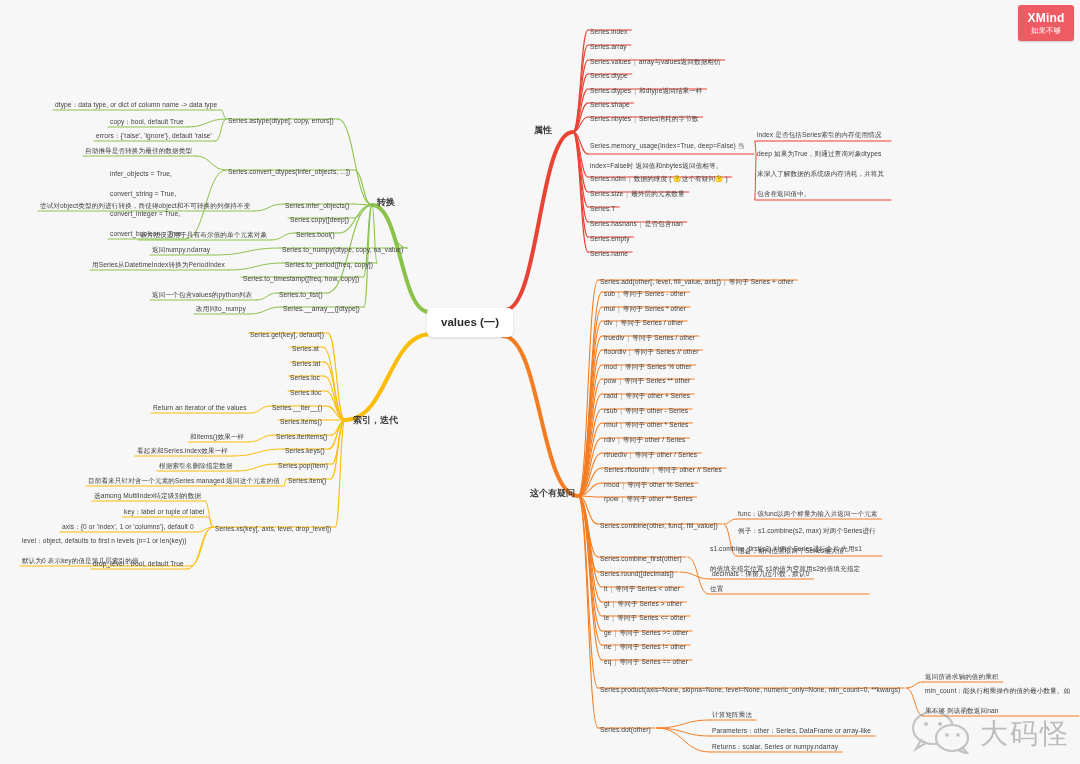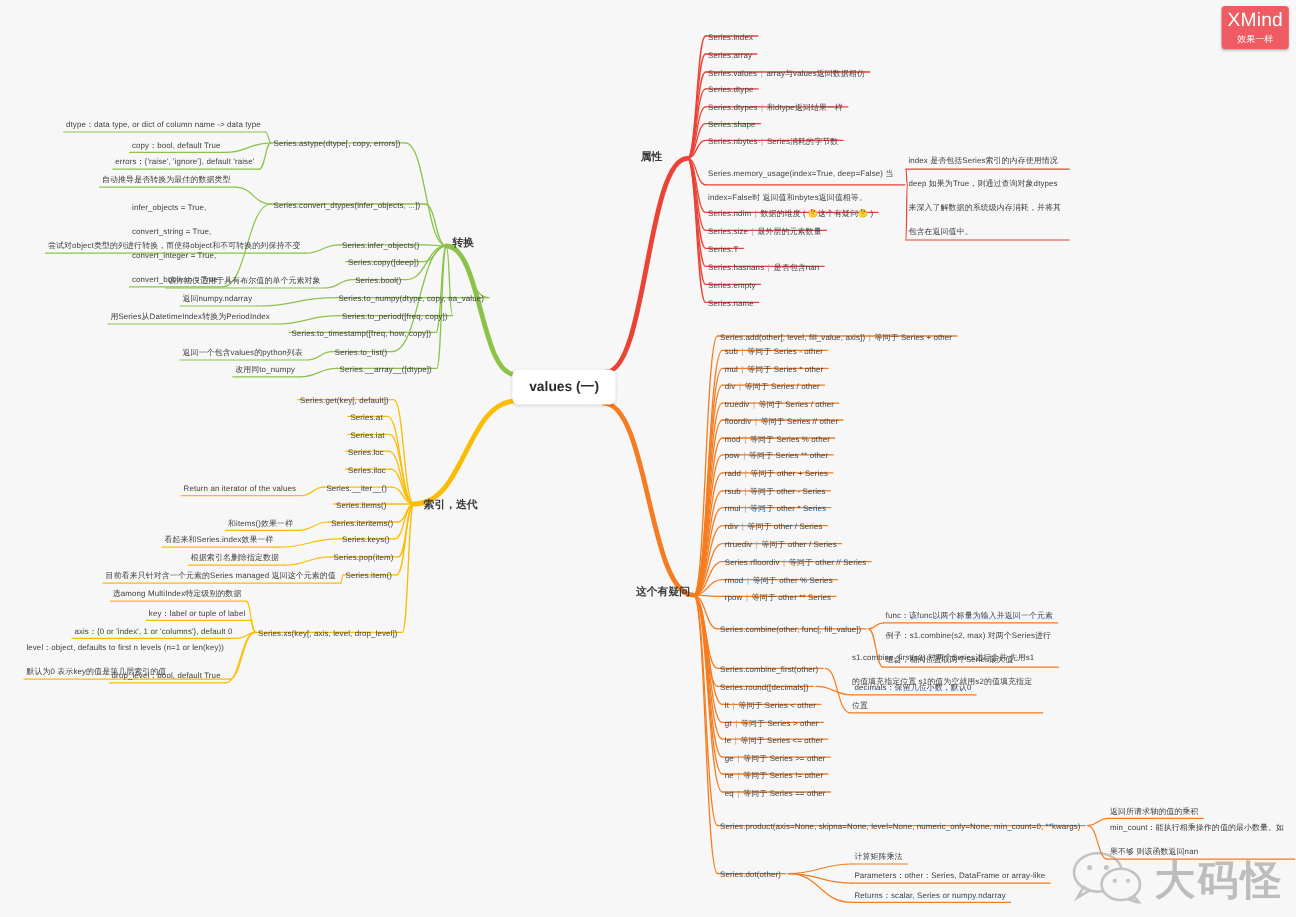--- a/index.html
+++ b/index.html
@@ -27,26 +27,26 @@
   
   .branch-label{position:absolute;font-size:9px;font-weight:bold;color:#3b3b3b;z-index:4;}
 
   
   .xmind-badge{
     position:absolute;right:6px;top:5px;width:56px;height:36px;
     background:#ef5b63;border-radius:3px;color:#fff;
     display:flex;flex-direction:column;align-items:center;justify-content:center;
     box-shadow:0 1px 2px rgba(0,0,0,.2);z-index:9;
   }
-  .xmind-badge .t1{font-size:16px;font-weight:normal;letter-spacing:.2px;}
+  .xmind-badge .t1{font-size:12px;font-weight:bold;letter-spacing:.2px;}
   .xmind-badge .t2{font-size:7.5px;margin-top:1px;}
 
   
   .watermark{position:absolute;right:10px;bottom:6px;display:flex;align-items:center;gap:7px;opacity:.55;z-index:8;}
-  .watermark .wmtext{font-size:34px;color:#8e8e8e;font-weight:bold;letter-spacing:2px;text-align:center;}
+  .watermark .wmtext{font-size:28px;color:#8e8e8e;font-weight:normal;letter-spacing:2px;text-align:center;}
 
   .sep{color:#9a9a9a;padding:0 3px;}
 </style>
 </head>
 <body>
 
 <div id="canvas">
   <svg class="links" id="links">
       <path d="M505 310 C 539 310, 539 132, 573 132" stroke="#ea4335" stroke-width="4" fill="none" stroke-linecap="round"></path>
       <path d="M588 30 L631.5 30" stroke="#ea4335" stroke-width="1.1" fill="none" stroke-linecap="round"></path>
@@ -348,21 +348,21 @@
       <div class="node" style="left: 925px; top: 664px;"><span class="lbl">返回所请求轴的值的乘积</span></div>
       <div class="node wrap" style="left: 925px; top: 678px; width: 150px;"><span class="lbl">min_count：能执行相乘操作的值的最小数量。如果不够 则该函数返回nan</span></div>
       <div class="node" style="left: 600px; top: 717px;"><span class="lbl">Series.dot(other)</span></div>
       <div class="node" style="left: 712px; top: 702px;"><span class="lbl">计算矩阵乘法</span></div>
       <div class="node" style="left: 712px; top: 718px;"><span class="lbl">Parameters：other：Series, DataFrame or array-like</span></div>
       <div class="node" style="left: 712px; top: 734px;"><span class="lbl">Returns：scalar, Series or numpy.ndarray</span></div>
     </div>
 
   <div class="xmind-badge">
     <div class="t1">XMind</div>
-    <div class="t2">效果一样</div>
+    <div class="t2">如果不够</div>
   </div>
 
   <div class="watermark">
     <span>
       <svg width="64" height="44" viewBox="0 0 64 44">
         <ellipse cx="24" cy="18" rx="20" ry="16" fill="none" stroke="#9a9a9a" stroke-width="2.2"></ellipse>
         <path d="M12 30 L7 39 L17 33 Z" fill="none" stroke="#9a9a9a" stroke-width="2.2"></path>
         <circle cx="17" cy="14" r="2.1" fill="#9a9a9a"></circle>
         <circle cx="31" cy="14" r="2.1" fill="#9a9a9a"></circle>
         <ellipse cx="43" cy="28" rx="16" ry="13" fill="#f7f7f7" stroke="#9a9a9a" stroke-width="2.2"></ellipse>

